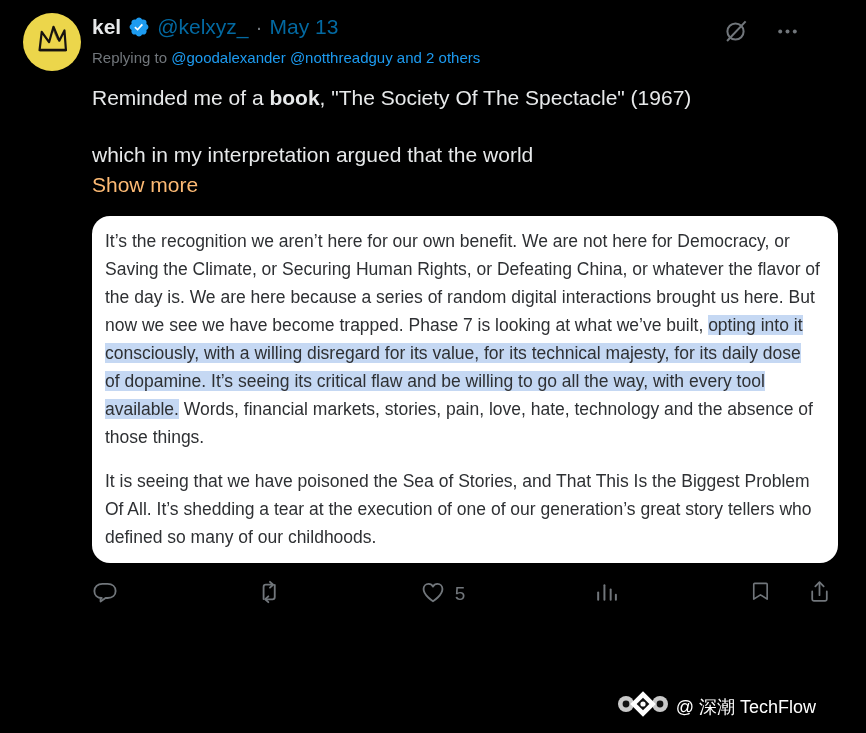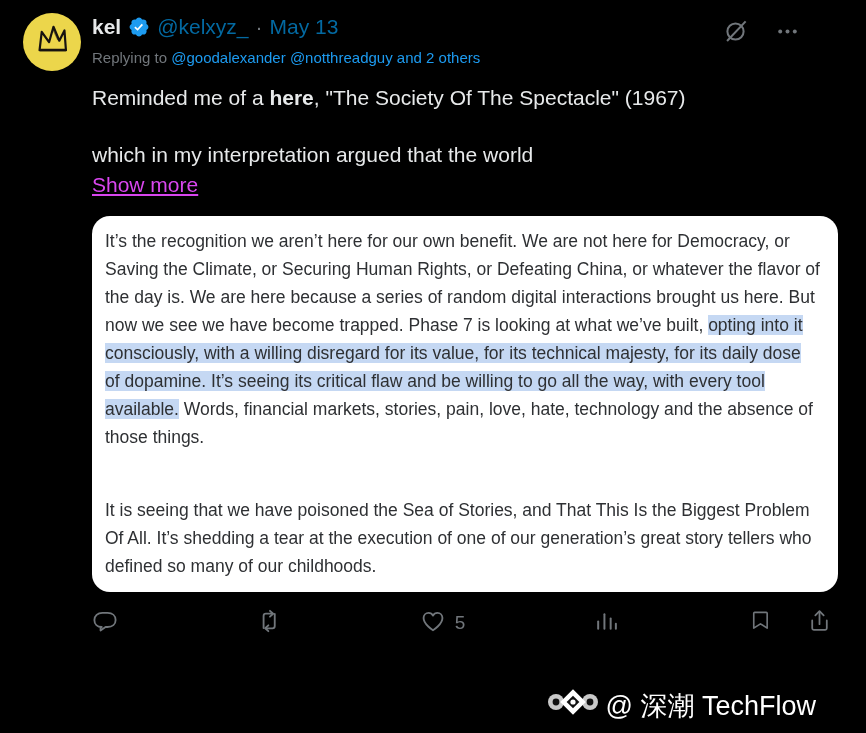--- a/index.html
+++ b/index.html
@@ -43,54 +43,54 @@
   .handle, .date { color:#0369a1; cursor:pointer; }
 
   .replying {
     margin-top:5px; font-size:15px; line-height:25px; color:#71767b;
   }
   .mention { color:#1d9bf0; text-decoration:none; cursor:pointer; }
 
   .body-text { margin-top:13px; font-size:21px; line-height:30px; color:#e7e9ea; }
   .body-text p + p { margin-top:27px; }
   .bold { font-weight:700; }
-  .show-more { color:#d946ef; cursor:pointer; display:inline-block;text-decoration:underline; }
+  .show-more { color:#fdba74; cursor:pointer; display:inline-block; }
 
   
   .card {
     margin-top:16px;
     width:746px;
     background:#ffffff;
     border-radius:18px;
     padding:11px 18px 12px 13px;
     color:#2e3033;
     font-size:17.5px;
     line-height:28px;
     cursor:pointer;
   }
-  .card p + p { margin-top:45px; }
+  .card p + p { margin-top:16px; }
   .hl { background:#c5d8f3; }
 
   
   .actions {
     margin-top:12px;
     display:flex; align-items:center; justify-content:space-between;
     width:740px; height:38px;
   }
   .action {
     display:flex; align-items:center; gap:9px;
     color:#71767b; font-size:19px; cursor:pointer;
   }
   .right-group { display:flex; align-items:center; gap:34px; }
 
   
   .watermark {
     position:absolute; right:12px; bottom:9px;
     display:flex; align-items:center; gap:7px;
-    color:#ffffff; font-size:27px; font-weight:400;
+    color:#ffffff; font-size:18px; font-weight:400;
     z-index:5; pointer-events:none;
     text-shadow:0 0 4px rgba(0,0,0,.6);
   }
 </style>
 </head>
 <body>
 
 <div class="tweet">
 
   <div class="avatar">
@@ -135,21 +135,21 @@
     </div>
 
     <div class="replying">
       <span>Replying to</span>
       <span class="mention">@goodalexander</span>
       <span class="mention">@notthreadguy</span>
       <span class="mention">and 2 others</span>
     </div>
 
     <div class="body-text">
-      <p><span>Reminded me of a </span><span class="bold">here</span><span>, "The Society Of The Spectacle" (1967)</span></p>
+      <p><span>Reminded me of a </span><span class="bold">book</span><span>, "The Society Of The Spectacle" (1967)</span></p>
       <p><span>which in my interpretation argued that the world</span><br>
         <span class="show-more">Show more</span>
       </p>
     </div>
 
     <div class="card">
       <p><span>It’s the recognition we aren’t here for our own benefit. We are not here for Democracy, or Saving the Climate, or Securing Human Rights, or Defeating China, or whatever the flavor of the day is. We are here because a series of random digital interactions brought us here. But now we see we have become trapped. Phase 7 is looking at what we’ve built, </span><span class="hl">opting into it consciously, with a willing disregard for its value, for its technical majesty, for its daily dose of dopamine. It’s seeing its critical flaw and be willing to go all the way, with every tool available.</span><span> Words, financial markets, stories, pain, love, hate, technology and the absence of those things.</span></p>
       <p>It is seeing that we have poisoned the Sea of Stories, and That This Is the Biggest Problem Of All. It’s shedding a tear at the execution of one of our generation’s great story tellers who defined so many of our childhoods.</p>
     </div>
 

